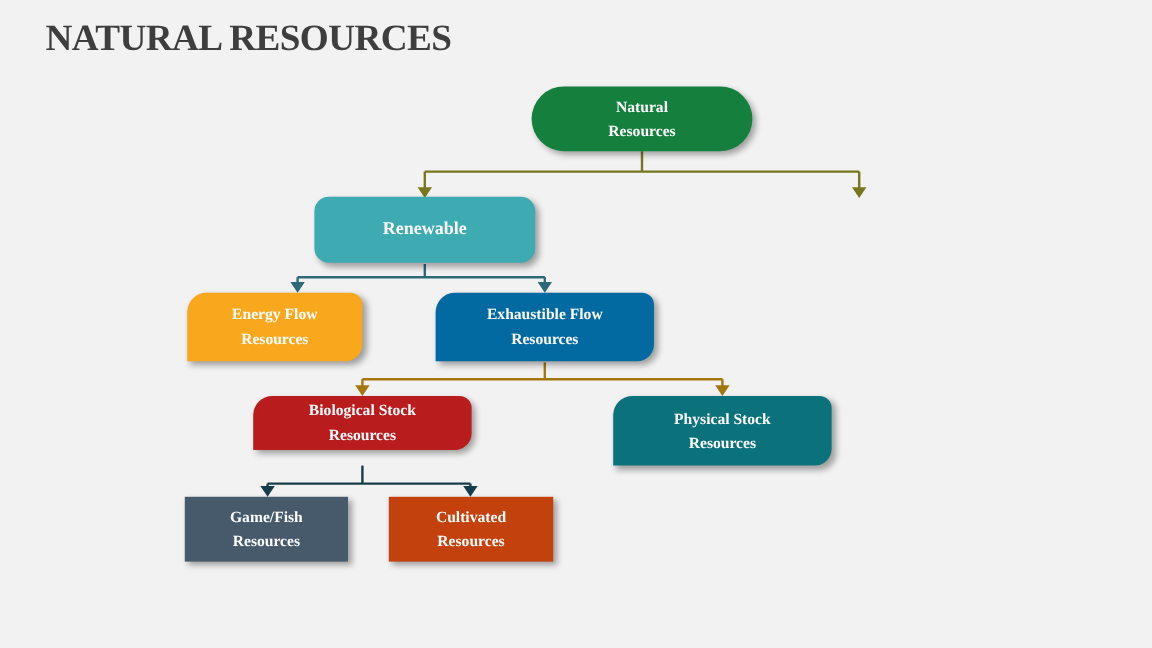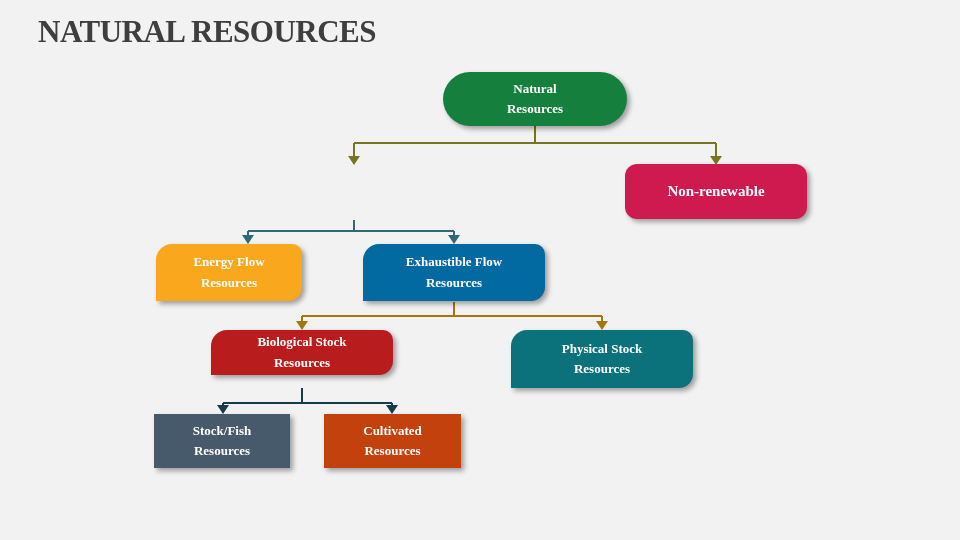--- a/index.html
+++ b/index.html
@@ -87,24 +87,24 @@
       <polygon points="217,405 229,405 223,414" fill="currentColor" stroke="none"></polygon>
       <polygon points="386,405 398,405 392,414" fill="currentColor" stroke="none"></polygon>
     </g>
   </svg>
 
   <div class="node pill" style="left: 443px; top: 72px; width: 184px; height: 54px; background-color: #15803d;">
     <span class="node-label">Natural
 Resources</span>
   </div>
 
+  <div class="node lvl2" style="left: 262px; top: 164px; width: 184px; height: 55px; background-color: rgb(62, 171, 179);">
+    <span class="node-label">Renewable</span>
+  </div>
 
-  <div class="node lvl2" style="left: 625px; top: 164px; width: 182px; height: 55px; background-color: rgb(206, 26, 78);">
-    <span class="node-label">Non-renewable</span>
-  </div>
 
   <div class="node flow" style="left: 156px; top: 244px; width: 146px; height: 57px; background-color: rgb(249, 167, 29);">
     <span class="node-label">Energy Flow
 Resources</span>
   </div>
 
   <div class="node flow" style="left: 363px; top: 244px; width: 182px; height: 57px; background-color: #0369a1;">
     <span class="node-label">Exhaustible Flow
 Resources</span>
   </div>
@@ -113,21 +113,21 @@
     <span class="node-label">Biological Stock
 Resources</span>
   </div>
 
   <div class="node flow" style="left: 511px; top: 330px; width: 182px; height: 58px; background-color: rgb(11, 114, 124); align-items: center;">
     <span class="node-label">Physical Stock
 Resources</span>
   </div>
 
   <div class="node sq" style="left: 154px; top: 414px; width: 136px; height: 54px; background-color: rgb(71, 90, 107);">
-    <span class="node-label">Stock/Fish
+    <span class="node-label">Game/Fish
 Resources</span>
   </div>
 
   <div class="node sq" style="left: 324px; top: 414px; width: 137px; height: 54px; background-color: #c2410c;">
     <span class="node-label">Cultivated
 Resources</span>
   </div>
 
 </div>
 

